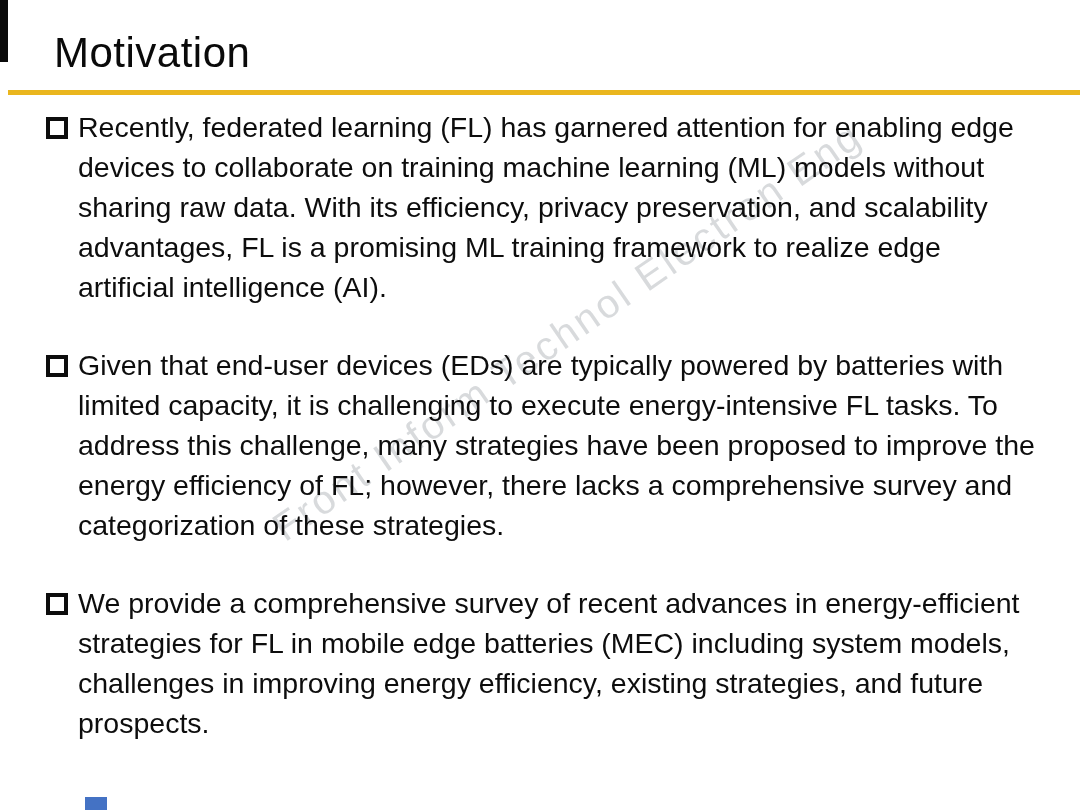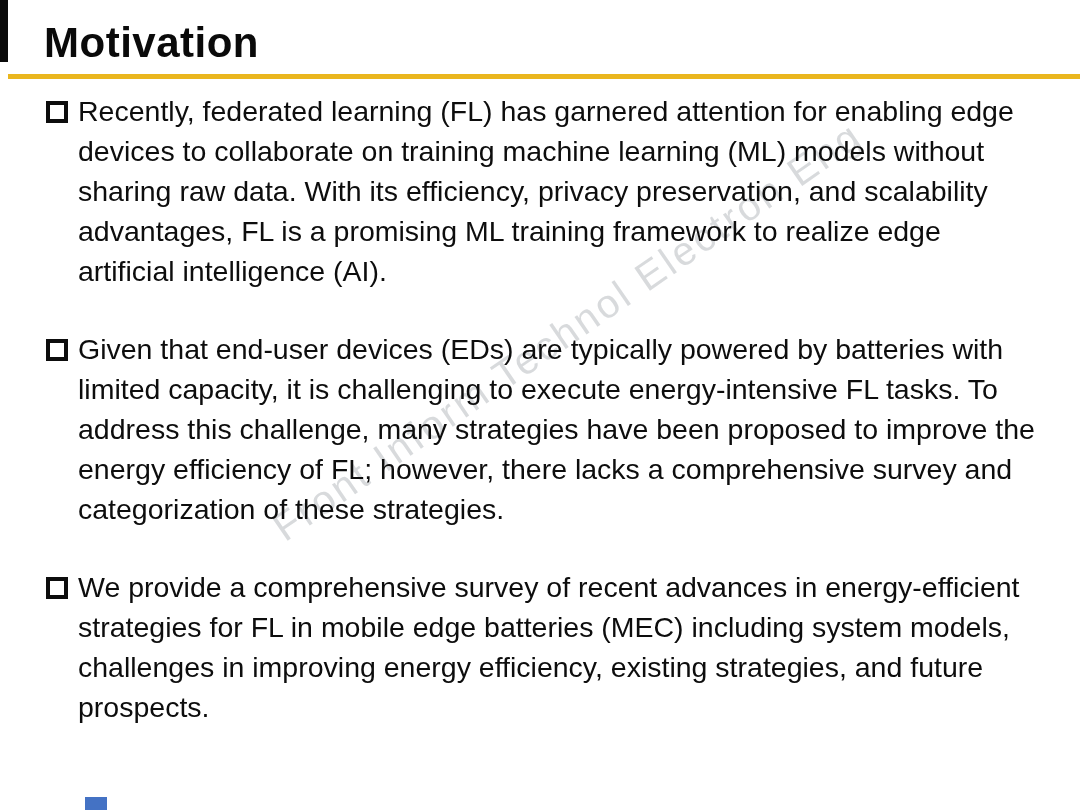--- a/index.html
+++ b/index.html
@@ -46,25 +46,25 @@
     width: 22px;
     height: 13px;
     background: #4472c4;
     z-index: 2;
   }
   .content {
     position: relative;
     z-index: 1;
   }
   .title {
-    margin: 0;
+    margin: 10px;
     padding: 16px 0 0 44px;
     font-size: 42px;
     line-height: 54px;
-    font-weight: bold;
+    font-weight: normal;
     color: #0a0a0a;
     letter-spacing: 0.5px;
   }
   .accent-rule {
     margin-left: 8px;
     margin-top: 4px;
     height: 5px;
     width: 1072px;
     background: #eab61e;
   }

